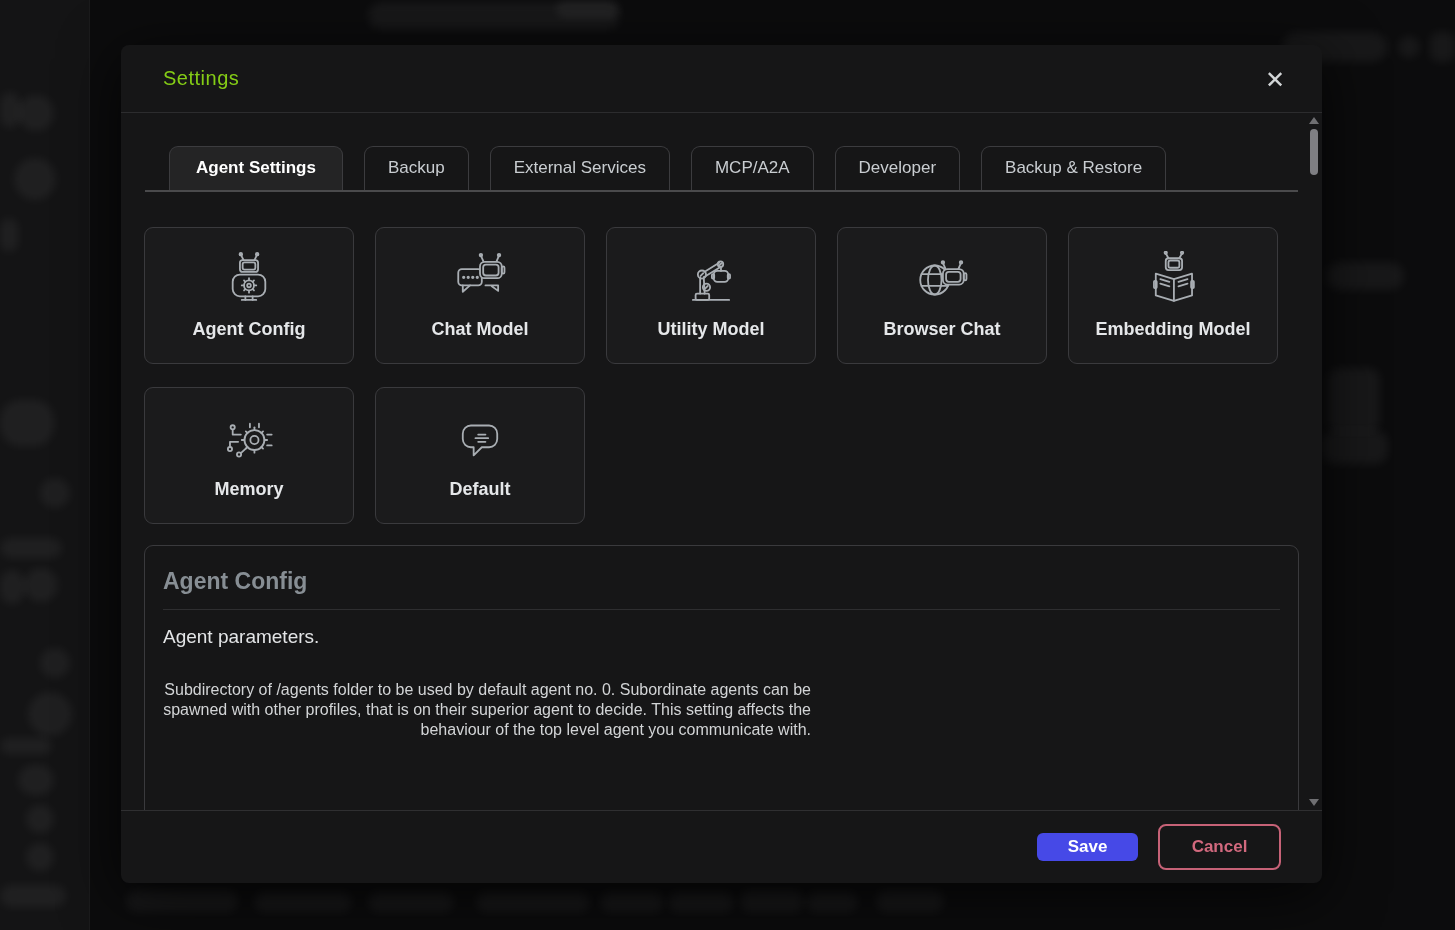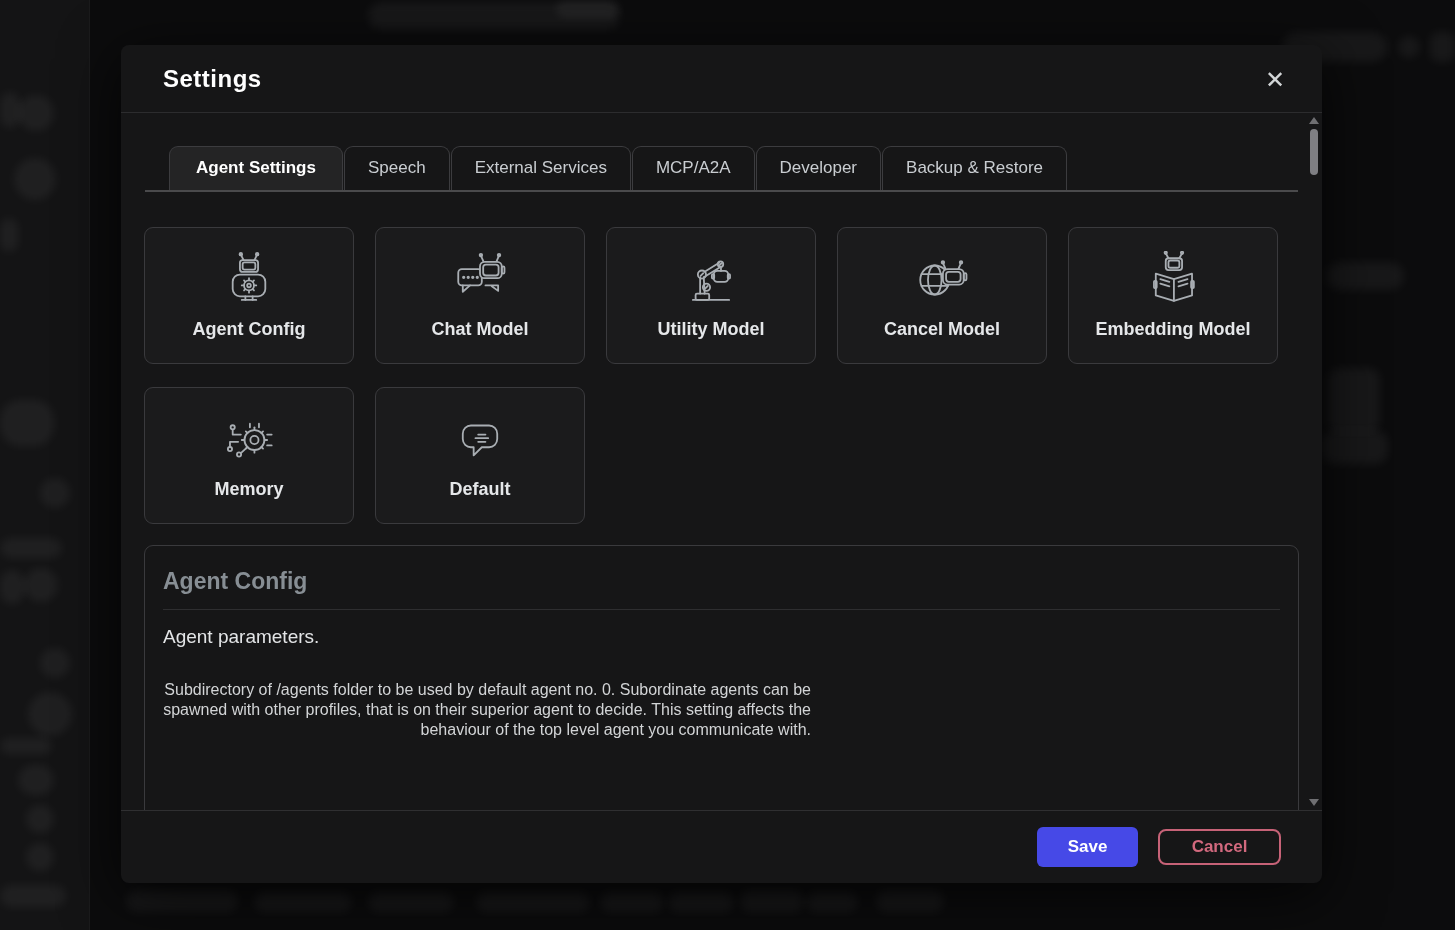--- a/index.html
+++ b/index.html
@@ -20,32 +20,32 @@
   .modal {
     position:absolute; left:121px; top:45px; width:1201px; height:838px;
     background:#161617; border-radius:8px;
     box-shadow:0 12px 60px rgba(0,0,0,0.75);
     display:flex; flex-direction:column;
   }
   .modal-header {
     height:68px; flex:0 0 68px; display:flex; align-items:center;
     padding:0 42px; border-bottom:1px solid #2c2c2e; position:relative;
   }
-  .modal-title { font-size:24px; font-weight:bold; color:#ffffff; letter-spacing:0.5px; }
+  .modal-title { font-size:20px; font-weight:normal; color:#84cc16; letter-spacing:0.5px; }
   .close-btn {
     position:absolute; right:30px; top:18px; width:34px; height:34px;
     display:flex; align-items:center; justify-content:center;
     font-size:24px; color:#d2d5d7; cursor:pointer; background:none; border:none;
   }
   .modal-content {
     position:relative; height:697px; flex:0 0 697px; overflow:hidden;
     padding:0 23px;
   }
   
-  .tabs-row { display:flex; gap:1px; margin:33px 0 0 25px; align-items:flex-end; }
+  .tabs-row { display:flex; gap:21px; margin:33px 0 0 25px; align-items:flex-end; }
   .tab {
     font-size:17px; color:#c9cdd1; background:transparent;
     border:1px solid #3c3c3f; border-bottom:none;
     border-radius:9px 9px 0 0; padding:11px 23px 12px; cursor:pointer;
     white-space:nowrap;
   }
   .tab.active { background:#242425; color:#ffffff; font-weight:bold; padding:11px 26px 12px; }
   .tab-strip-line { height:2px; background:#4a4a4c; margin:0 1px 0 1px; }
   
   .cards-grid {
@@ -95,26 +95,26 @@
     position:absolute; left:3px; top:16px; width:8px; height:46px;
     background:#7f7f83; border-radius:4px;
   }
   
   .modal-footer {
     flex:1; border-top:1px solid #2f2f31;
     display:flex; align-items:center; justify-content:flex-end;
     gap:20px; padding:0 41px;
   }
   .save-btn {
-    width:101px; height:40px; border:none; border-radius:6px;
+    width:101px; height:28px; border:none; border-radius:6px;
     background:#4649e7; color:#ffffff; font-size:17px; font-weight:bold;
     font-family:inherit; cursor:pointer;
   }
   .cancel-btn {
-    width:123px; height:36px; background:transparent;
+    width:123px; height:46px; background:transparent;
     border:2px solid #c66277; border-radius:8px;
     color:#d2697e; font-size:17px; font-weight:bold;
     font-family:inherit; cursor:pointer;
   }
 </style>
 </head>
 <body>
 
 <div class="backdrop">
   <div class="side-strip"></div>
@@ -159,21 +159,21 @@
 
   <div class="modal-header">
     <div class="modal-title">Settings</div>
     <button class="close-btn">✕</button>
   </div>
 
   <div class="modal-content">
 
     <div class="tabs-row">
       <div class="tab active">Agent Settings</div>
-      <div class="tab">Speech</div>
+      <div class="tab">Backup</div>
       <div class="tab">External Services</div>
       <div class="tab">MCP/A2A</div>
       <div class="tab">Developer</div>
       <div class="tab">Backup &amp; Restore</div>
     </div>
     <div class="tab-strip-line"></div>
 
     <div class="cards-grid">
 
       <div class="nav-card">
@@ -259,21 +259,21 @@
             <line x1="9.5" y1="38.5" x2="38.5" y2="38.5"></line>
             <line x1="36" y1="20" x2="33" y2="13"></line>
               <circle cx="33" cy="12.5" r="1.4"></circle>
             <line x1="50" y1="20" x2="53" y2="13"></line>
               <circle cx="53" cy="12.5" r="1.4"></circle>
             <rect x="33" y="20" width="23" height="17" rx="5" fill="#1b1b1c"></rect>
             <rect x="36.5" y="23" width="16" height="11" rx="3"></rect>
             <rect x="56" y="24.5" width="3" height="8" rx="1.5"></rect>
           </svg>
         </span>
-        <div class="card-label">Cancel Model</div>
+        <div class="card-label">Browser Chat</div>
       </div>
 
       <div class="nav-card">
         <span>
           <svg width="58" height="58" viewBox="0 0 64 64" fill="none" stroke="#a9aeb3" stroke-width="2" stroke-linecap="round" stroke-linejoin="round">
             <line x1="27" y1="8" x2="24" y2="2.5"></line>
               <circle cx="24" cy="2" r="1.3"></circle>
             <line x1="39" y1="8" x2="42" y2="2.5"></line>
               <circle cx="42" cy="2" r="1.3"></circle>
             <rect x="24" y="8" width="18" height="13" rx="3"></rect>

